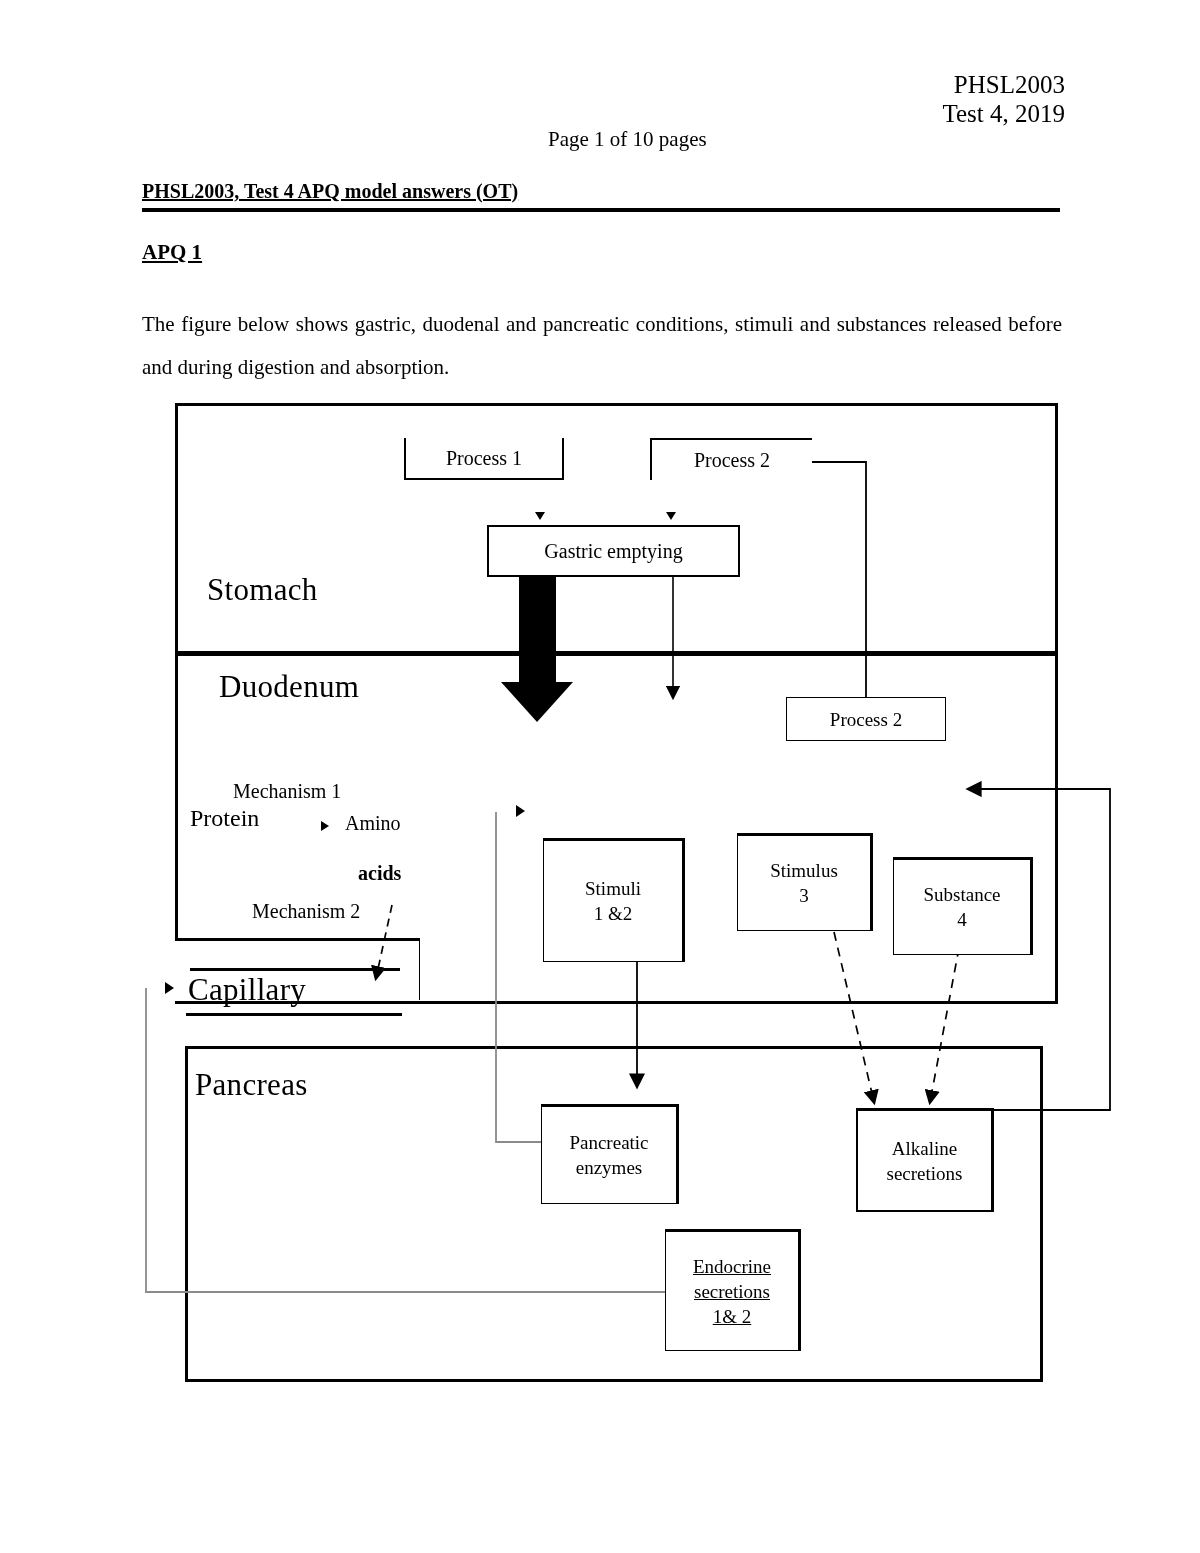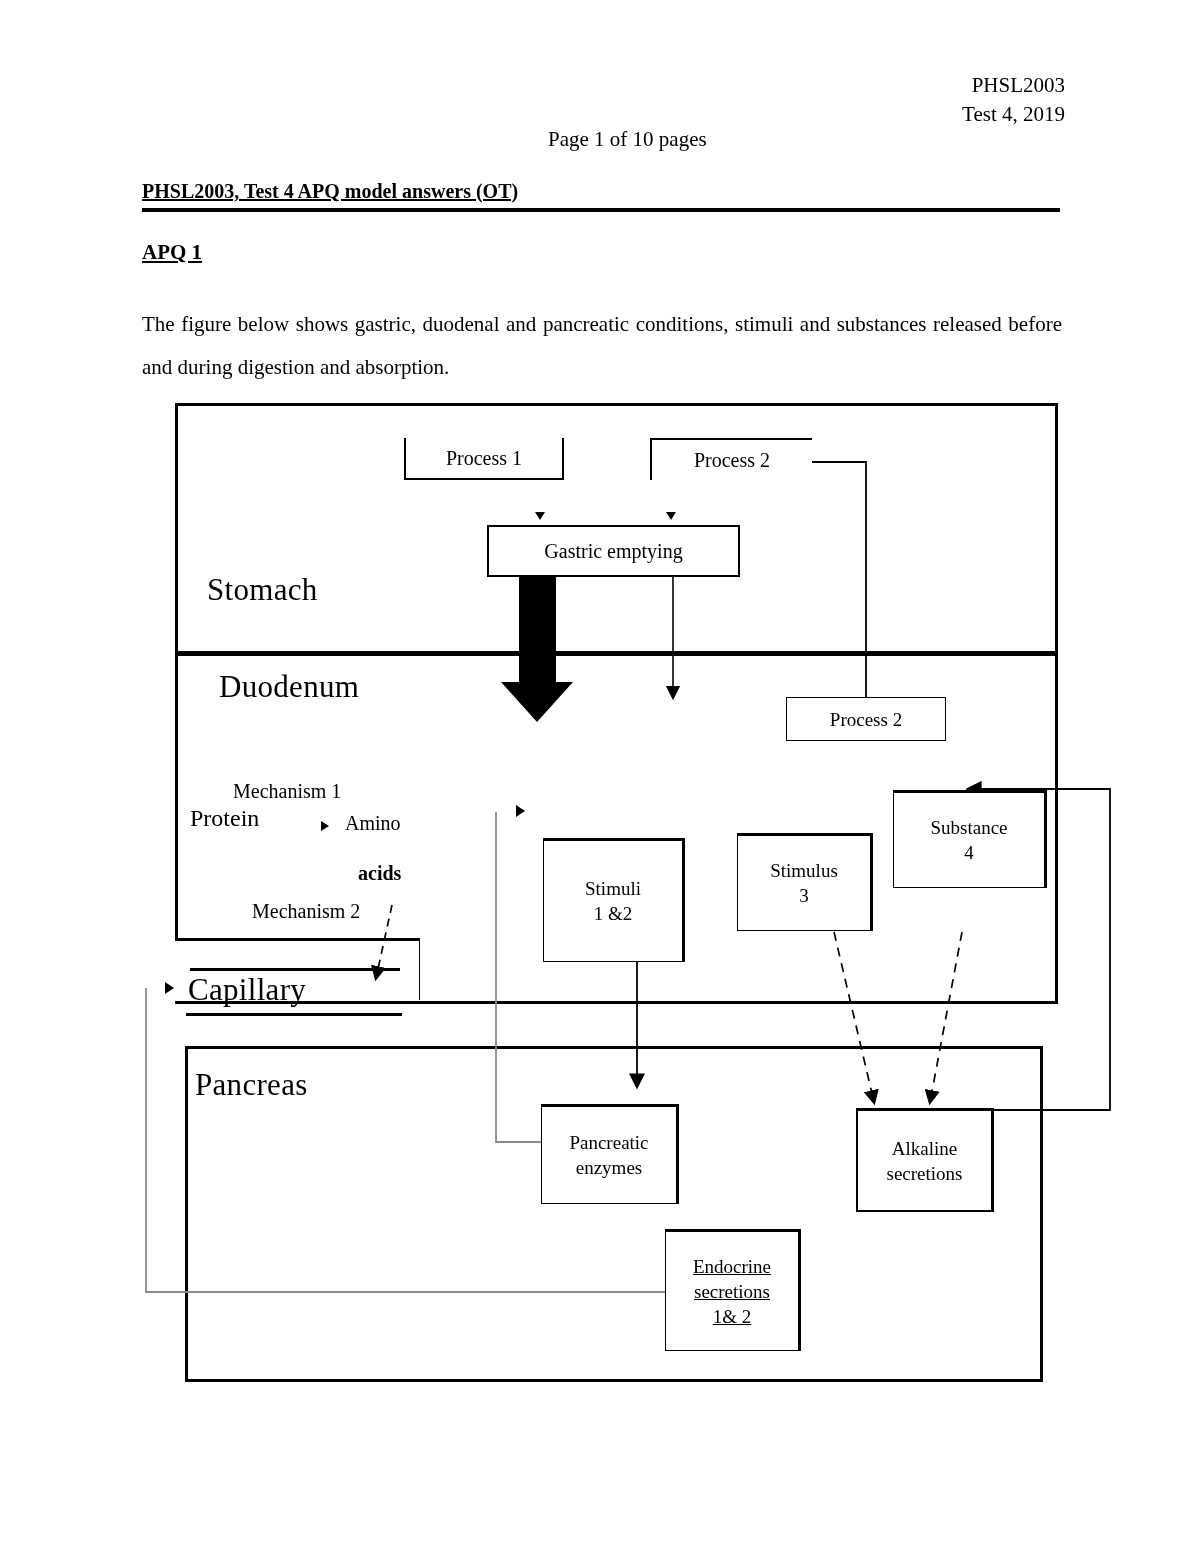--- a/index.html
+++ b/index.html
@@ -17,21 +17,21 @@
     height: 1553px;
     overflow: hidden;
     background: #ffffff;
   }
 
   
   .hdr-right {
     position: absolute;
     right: 135px;
     text-align: right;
-    font-size: 21px;
+    font-size: 25px;
     line-height: 30px;
     white-space: nowrap;
   }
   #hdr-course { top: 70px; }
   #hdr-test   { top: 99px; }
 
   #page-of {
     position: absolute;
     left: 512px;
     top: 127px;
@@ -252,21 +252,21 @@
   <div class="diag-text" style="left:345px; top:812px; font-size:20px;">Amino</div>
   <div class="diag-text" style="left:358px; top:862px; font-size:20px;font-weight:bold;">acids</div>
   <div class="diag-text" style="left:252px; top:900px; font-size:20px;">Mechanism 2</div>
 
   <div class="node" style="left:543px; top:838px; width:142px; height:124px;">Stimuli
 1 &amp;2</div>
 
   <div class="node" style="left:737px; top:833px; width:136px; height:98px;">Stimulus
 3</div>
 
-  <div class="node" style="left:893px; top:790px; width:154px; height:98px;">Substance
+  <div class="node" style="left:893px; top:857px; width:140px; height:98px;">Substance
 4</div>
 
   <div class="node" style="left:541px; top:1104px; width:138px; height:100px;">Pancreatic
 enzymes</div>
 
   <div class="node" style="left:836px; top:1108px; width:138px; height:104px; border-width:2px; border-top-width:3px; border-right-width:3px;margin-left:20px;">Alkaline
 secretions</div>
 
   <div class="node" style="left:665px; top:1229px; width:136px; height:122px;text-decoration:underline;">Endocrine
 secretions

